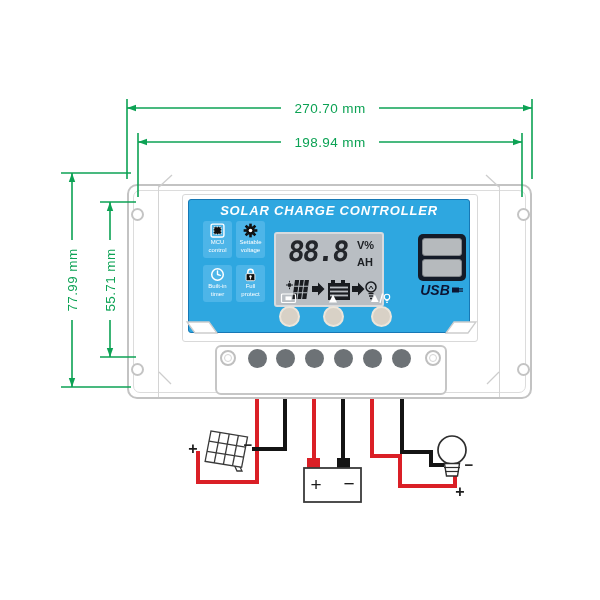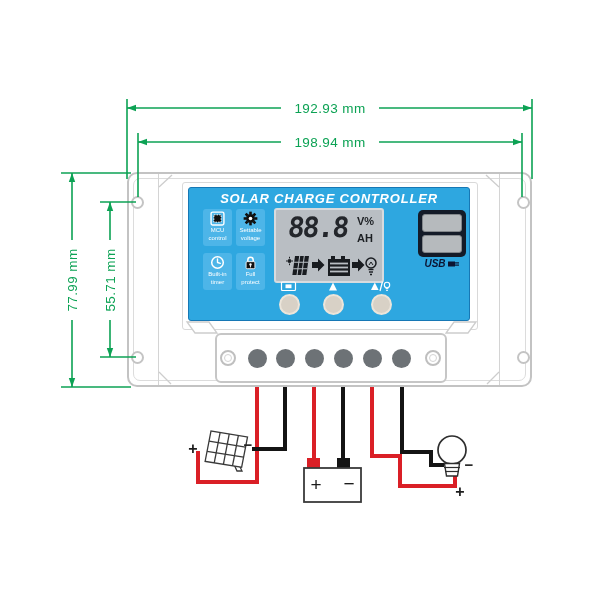--- a/index.html
+++ b/index.html
@@ -1,18 +1,18 @@
 <!DOCTYPE html>
 <html><head>
 <meta charset="utf-8">
 <style>
   html,body{margin:0;padding:0;background:#fff;}
   .stage{position:relative;width:600px;height:600px;background:#ffffff;
          font-family:"Liberation Sans",sans-serif;overflow:hidden;}
-  .abs{position:absolute;}
+  .abs{position:absolute;margin-top:12px;}
   svg.layer{position:absolute;left:0;top:0;}
 
   
   .body-outer{left:127px;top:172px;width:405px;height:215px;border:2px solid #c3c3c3;
               border-radius:10px;background:#fff;box-sizing:border-box;}
   .body-inner{left:133px;top:178px;width:393px;height:203px;border:1px solid #dcdcdc;
               border-radius:7px;box-sizing:border-box;}
   .face{left:158px;top:174px;width:342px;height:211px;border-left:1px solid #d4d4d4;
         border-right:1px solid #d4d4d4;box-sizing:border-box;}
   .hole{width:13px;height:13px;border:2px solid #c4c4c4;border-radius:50%;
@@ -33,21 +33,21 @@
        border-radius:3px;box-sizing:border-box;}
   .lcd-digits{position:absolute;left:12px;top:1px;font-family:"DejaVu Sans Mono",monospace;
               font-weight:bold;font-size:28px;letter-spacing:-2px;color:#23262b;transform:skewX(-6deg);}
   .lcd-unit{position:absolute;left:81px;font-size:11px;font-weight:800;color:#1d2024;}
 
   
   .usb-box{left:229px;top:22px;width:48px;height:47px;background:#141b28;border-radius:5px;
            display:flex;flex-direction:column;gap:3px;padding:4px;box-sizing:border-box;}
   .usb-port{flex:1;background:#b6babd;border:1px solid #83878b;border-radius:3px;}
   .usb-logo{left:229px;top:70px;width:48px;display:flex;align-items:center;justify-content:center;
-            gap:2px;color:#0c1533;font-size:10px;font-weight:900;font-style:italic;}
+            gap:2px;color:#0c1533;font-size:14px;font-weight:900;font-style:italic;}
 
   
   .btn-circle{position:absolute;width:17px;height:17px;border-radius:50%;background:#d8d1c6;
               border:2px solid #ece5da;}
 
   
   .recess{left:215px;top:333px;width:232px;height:50px;border:2px solid #c6c6c6;border-radius:6px;
           box-sizing:border-box;background:#fff;}
   .terminal{position:absolute;width:19px;height:19px;border-radius:50%;background:#6d7276;}
   .screw{position:absolute;width:16px;height:16px;border:2px solid #bfbfbf;border-radius:50%;
@@ -293,21 +293,21 @@
         <path d="M532,108 L523,104.8 L523,111.2 Z"></path>
       <path d="M138,142 L147,138.8 L147,145.2 Z"></path>
         <path d="M522,142 L513,138.8 L513,145.2 Z"></path>
       <path d="M72,173 L68.8,182 L75.2,182 Z"></path>
         <path d="M72,387 L68.8,378 L75.2,378 Z"></path>
       <path d="M110,202 L106.8,211 L113.2,211 Z"></path>
         <path d="M110,357 L106.8,348 L113.2,348 Z"></path>
     </g>
   </svg>
 
-  <div class="dim-text" style="left:330px;top:108px;">192.93 mm</div>
+  <div class="dim-text" style="left:330px;top:108px;">270.70 mm</div>
   <div class="dim-text" style="left:330px;top:142px;">198.94 mm</div>
   <div class="dim-text vert" style="left:72px;top:280px;">77.99 mm</div>
   <div class="dim-text vert" style="left:110px;top:280px;">55.71 mm</div>
 
   <div class="sign" style="left:193px;top:449px;font-size:16px;">+</div>
   <div class="sign" style="left:248px;top:444px;font-size:15px;">−</div>
   <div class="sign" style="left:316px;top:485px;font-size:19px;font-weight:400;">+</div>
   <div class="sign" style="left:349px;top:484px;font-size:19px;font-weight:400;">−</div>
   <div class="sign" style="left:469px;top:464px;font-size:15px;">−</div>
   <div class="sign" style="left:460px;top:492px;font-size:16px;">+</div>

